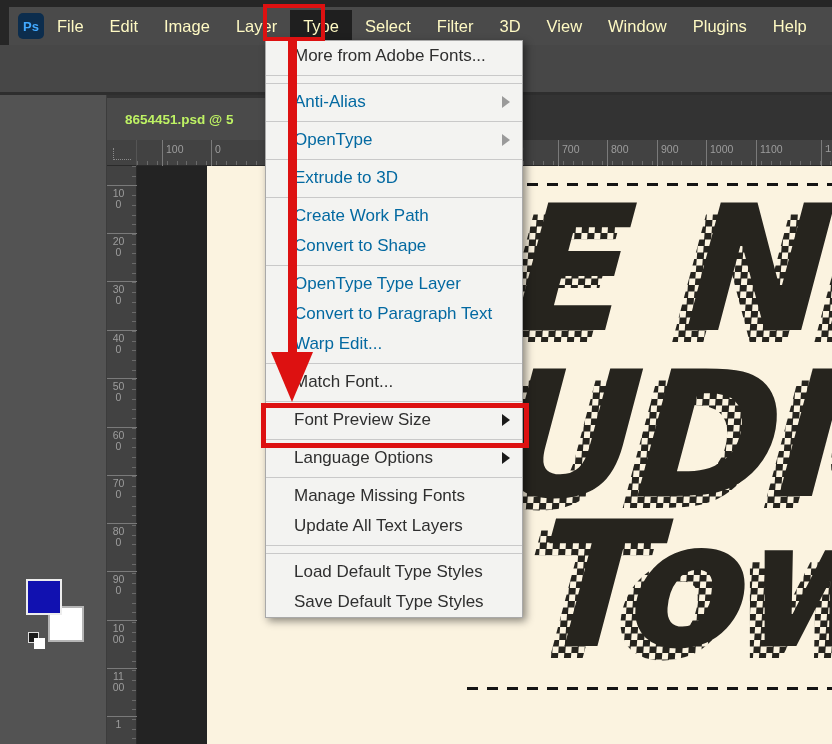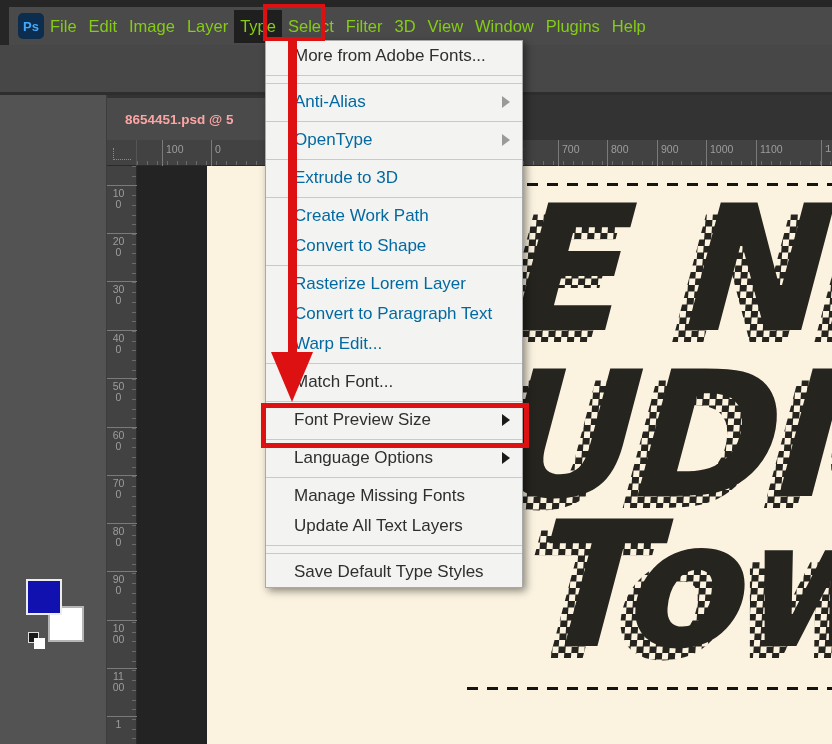--- a/index.html
+++ b/index.html
@@ -8,21 +8,21 @@
   .abs { position:absolute; }
   #stage { position:relative; width:832px; height:744px; background:#262626; }
 
   
   #menubar { left:0; top:0; width:832px; height:45px; background:#4a4a4a;
              border-top:7px solid #262626; border-left:9px solid #262626;
              display:flex; align-items:center; z-index:20; }
   #ps-logo { width:26px; height:26px; margin-left:9px; border-radius:5px;
              background:#0c2d4d; color:#41a9ff; font-weight:bold; font-size:13px;
              display:flex; align-items:center; justify-content:center; }
-  .mb-item { color:#84cc16; font-size:16.5px; padding:7px 6px; white-space:nowrap; }
+  .mb-item { color:#fef9c3; font-size:16.5px; padding:7px 13px; white-space:nowrap; }
   .mb-item.active { background:#1f1f1f; }
 
   
   #optionsbar { left:0; top:45px; width:832px; height:50px; background:#474747;
                 border-bottom:3px solid #2e2e2e; z-index:10; }
   .grip { left:3px; top:52px; width:6px; height:36px;
           background:repeating-linear-gradient(#474747 0 2px,#6a6a6a 2px 4px); }
   .vdiv { width:1px; background:#3a3a3a; top:48px; height:44px; }
   .opt-ic { color:#d9d9d9; }
   #home-ic { left:30px; top:56px; }
@@ -77,21 +77,21 @@
                display:flex; align-items:center; justify-content:center; }
   #quickmask i { width:12px; height:12px; border:2px dotted #cfcfcf; border-radius:50%; }
   #screenmode { left:62px; top:658px; width:30px; height:26px; }
   #screenmode i { position:absolute; border:2px solid #cfcfcf; border-radius:2px; }
   #screenmode i:nth-child(1){ left:0; top:6px; width:20px; height:16px; }
   #screenmode i:nth-child(2){ left:8px; top:0;  width:20px; height:16px; background:#535353; }
 
   
   #tabbar { left:107px; top:95px; width:725px; height:45px; background:#333333; z-index:4; }
   #doc-tab { left:107px; top:98px; width:212px; height:42px; background:#4a4a4a;
-             color:#fca5a5; font-size:13.5px; font-weight:bold;
+             color:#bef264; font-size:13.5px; font-weight:bold;
              display:flex; align-items:center; padding-left:18px; z-index:4; }
   #ruler-corner { left:107px; top:140px; width:30px; height:26px; background:#424242;
              border-right:1px solid #555; border-bottom:1px solid #2a2a2a; z-index:4;}
   #ruler-corner i { position:absolute; left:6px; top:8px; width:18px; height:12px;
              border-left:1px dotted #8a8a8a; border-bottom:1px dotted #8a8a8a; }
   #hruler { left:137px; top:140px; width:695px; height:26px; background:#424242;
             border-bottom:1px solid #2a2a2a; z-index:4;
             background-image:repeating-linear-gradient(90deg,#6a6a6a 0 1px,transparent 1px 9.9px);
             background-size:100% 5px; background-position:0 21px; background-repeat:no-repeat; }
   .htick { position:absolute; top:0; height:26px; border-left:1px solid #7a7a7a; }
@@ -491,21 +491,21 @@
     <div class="mi disabled">
         <span>Create Work Path</span>
       </div>
     <div class="mi disabled">
         <span>Convert to Shape</span>
       </div>
     <div class="msep">
         <i></i>
       </div>
     <div class="mi disabled">
-        <span>Rasterize Lorem Layer</span>
+        <span>OpenType Type Layer</span>
       </div>
     <div class="mi disabled">
         <span>Convert to Paragraph Text</span>
       </div>
     <div class="mi disabled">
         <span>Warp Edit...</span>
       </div>
     <div class="msep">
         <i></i>
       </div>
@@ -533,20 +533,23 @@
         <span>Manage Missing Fonts</span>
       </div>
     <div class="mi">
         <span>Update All Text Layers</span>
       </div>
     <div class="msep">
         <i></i>
       </div>
     <div class="msep">
         <i></i>
+      </div>
+    <div class="mi">
+        <span>Load Default Type Styles</span>
       </div>
     <div class="mi">
         <span>Save Default Type Styles</span>
       </div>
   </div>
 
   <div class="abs red" id="ann-box-type"></div>
   <div class="abs red" id="ann-shaft"></div>
   <div class="abs red" id="ann-head"></div>
   <div class="abs red" id="ann-box-match"></div>

